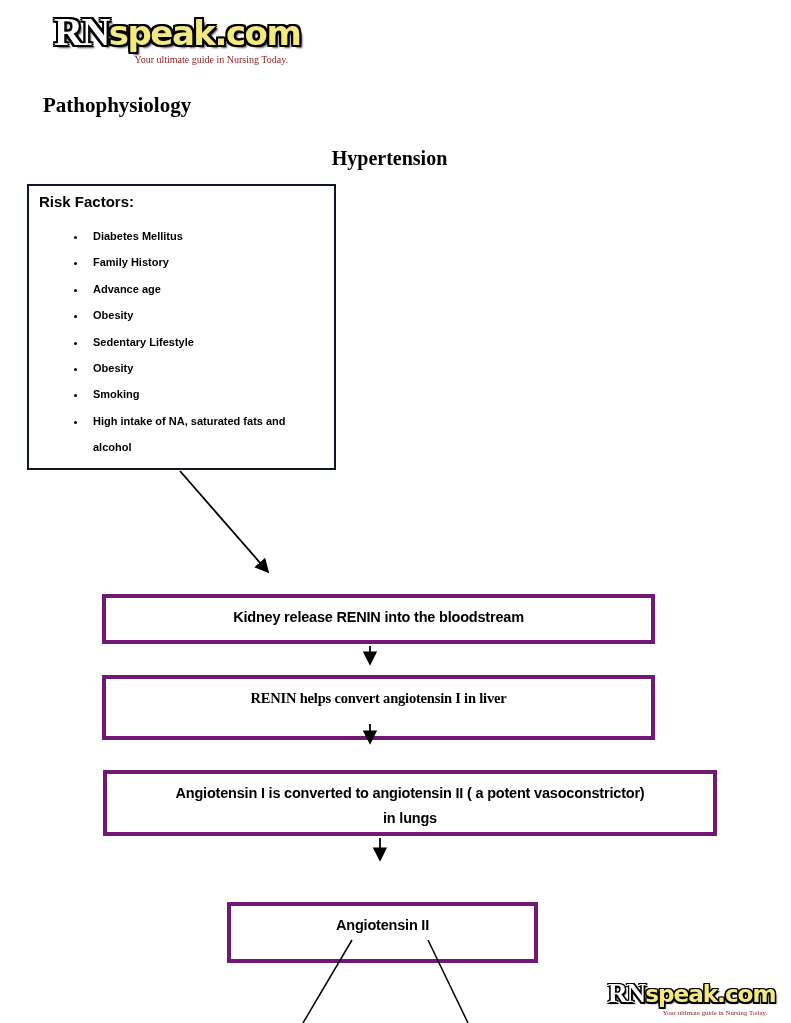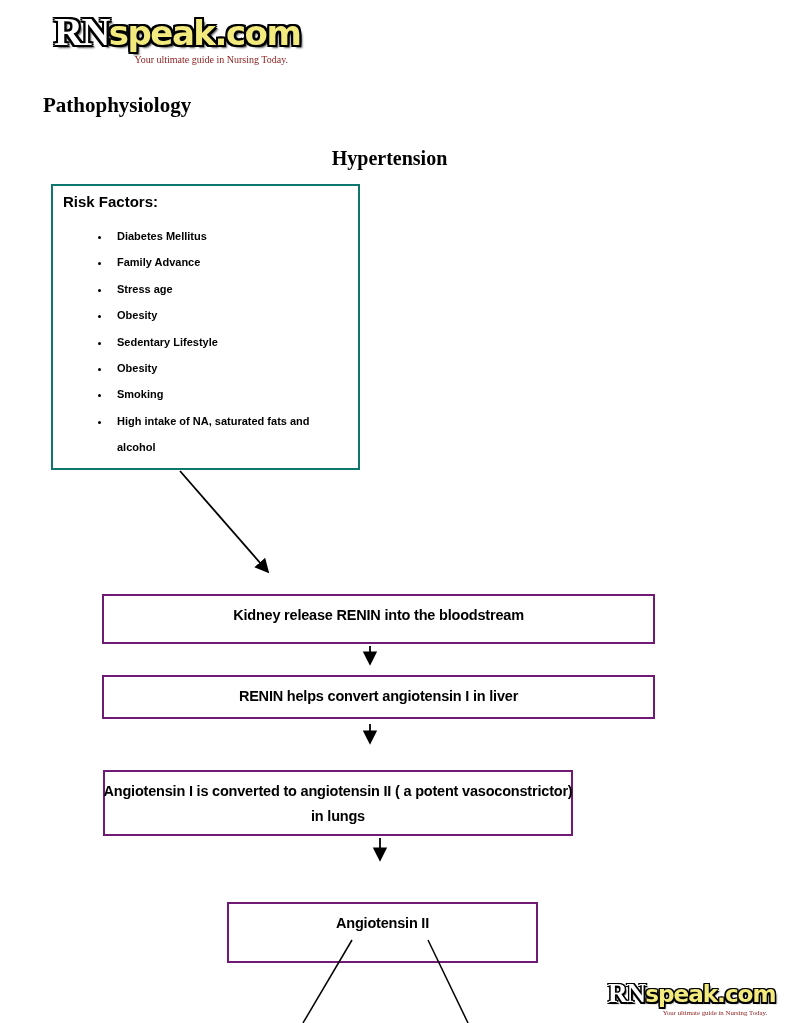--- a/index.html
+++ b/index.html
@@ -73,57 +73,56 @@
     font-weight: bold;
     font-size: 20px;
   }
 
   
   .risk-box {
     position: absolute;
     left: 27px; top: 184px;
     width: 309px; height: 286px;
     box-sizing: border-box;
-    border: 2px solid #0f766e;
+    border: 2px solid #0f172a;
     padding: 7px 8px 0 10px;
-    margin-left: 24px;
   }
   .risk-label {
     font-weight: bold;
     font-size: 15px;
   }
   .risk-list {
     margin: 13px 0 0 0;
     padding-left: 48px;
     font-weight: bold;
     font-size: 11px;
     line-height: 26.4px;
   }
   .risk-list li { padding-left: 6px; }
 
   
   .flow-box {
     position: absolute;
     box-sizing: border-box;
-    border: 2px solid #701a75;
+    border: 4px solid #701a75;
     display: flex;
     flex-direction: column;
     align-items: center;
     justify-content: flex-start;
     padding-top: 7px;
     font-weight: bold;
     font-size: 14.5px;
     letter-spacing: -0.2px;
     text-align: center;
     line-height: 25px;
   }
   .flow-box .nowrap { white-space: nowrap; }
   .box-step1 { left: 102px; top: 594px; width: 553px; height: 50px; }
-  .box-step2 { left: 102px; top: 675px; width: 553px; height: 44px; }
-  .box-step3 { left: 103px; top: 770px; width: 470px; height: 66px; }
+  .box-step2 { left: 102px; top: 675px; width: 553px; height: 65px; font-family: Liberation Serif, serif; }
+  .box-step3 { left: 103px; top: 770px; width: 614px; height: 66px; }
   .box-step4 { left: 227px; top: 870px; width: 311px; height: 61px; margin-top: 32px; }
 
   
   .connector-layer {
     position: absolute;
     left: 0; top: 0;
     width: 791px; height: 1023px;
     pointer-events: none;
   }
 </style>
@@ -137,22 +136,22 @@
   <div class="logo-tagline">Your ultimate guide in Nursing Today.</div>
 </div>
 
 <div class="section-heading">Pathophysiology</div>
 <div class="diagram-title">Hypertension</div>
 
 <div class="risk-box">
   <div class="risk-label">Risk Factors:</div>
   <ul class="risk-list">
     <li>Diabetes Mellitus</li>
-    <li>Family Advance</li>
-    <li>Stress age</li>
+    <li>Family History</li>
+    <li>Advance age</li>
     <li>Obesity</li>
     <li>Sedentary Lifestyle</li>
     <li>Obesity</li>
     <li>Smoking</li>
     <li>High intake of NA, saturated fats and alcohol</li>
   </ul>
 </div>
 
 <div class="flow-box box-step1">
   <div class="nowrap">Kidney release RENIN into the bloodstream</div>

